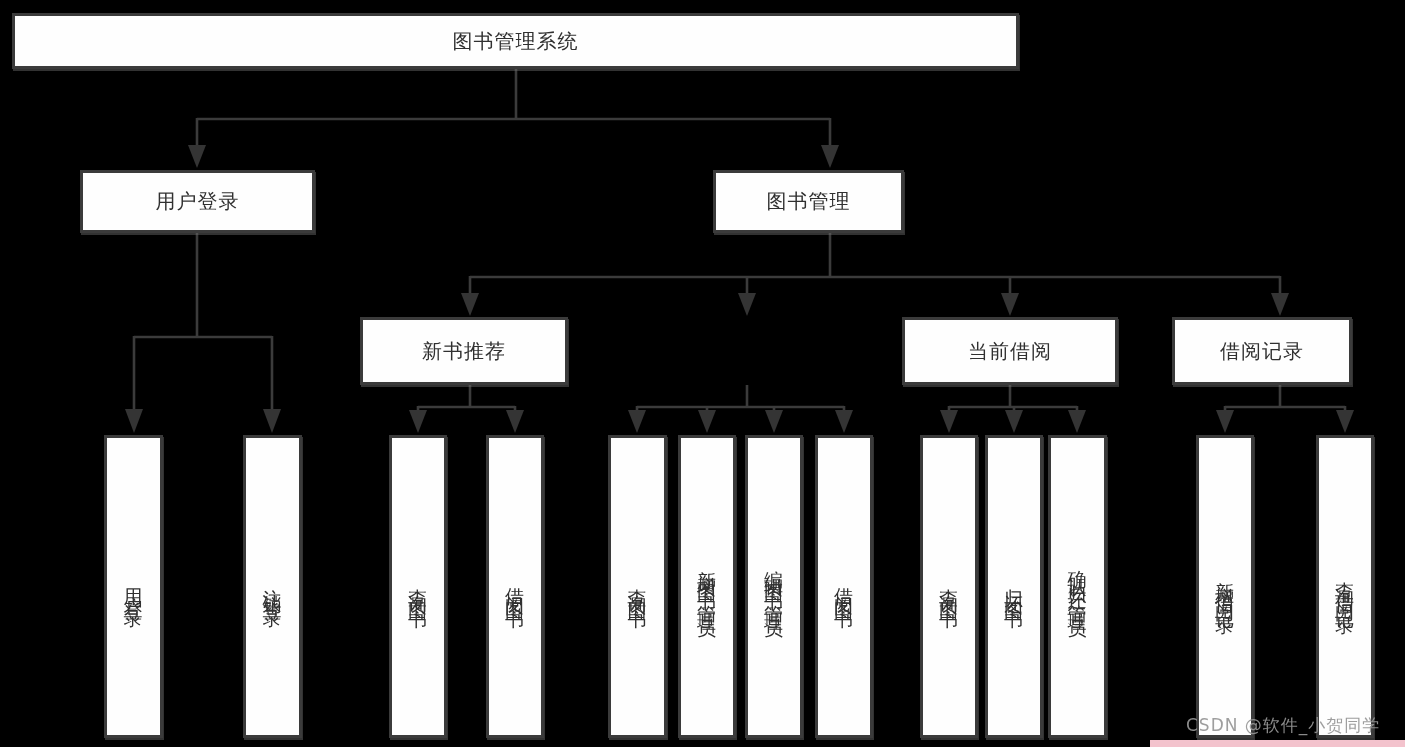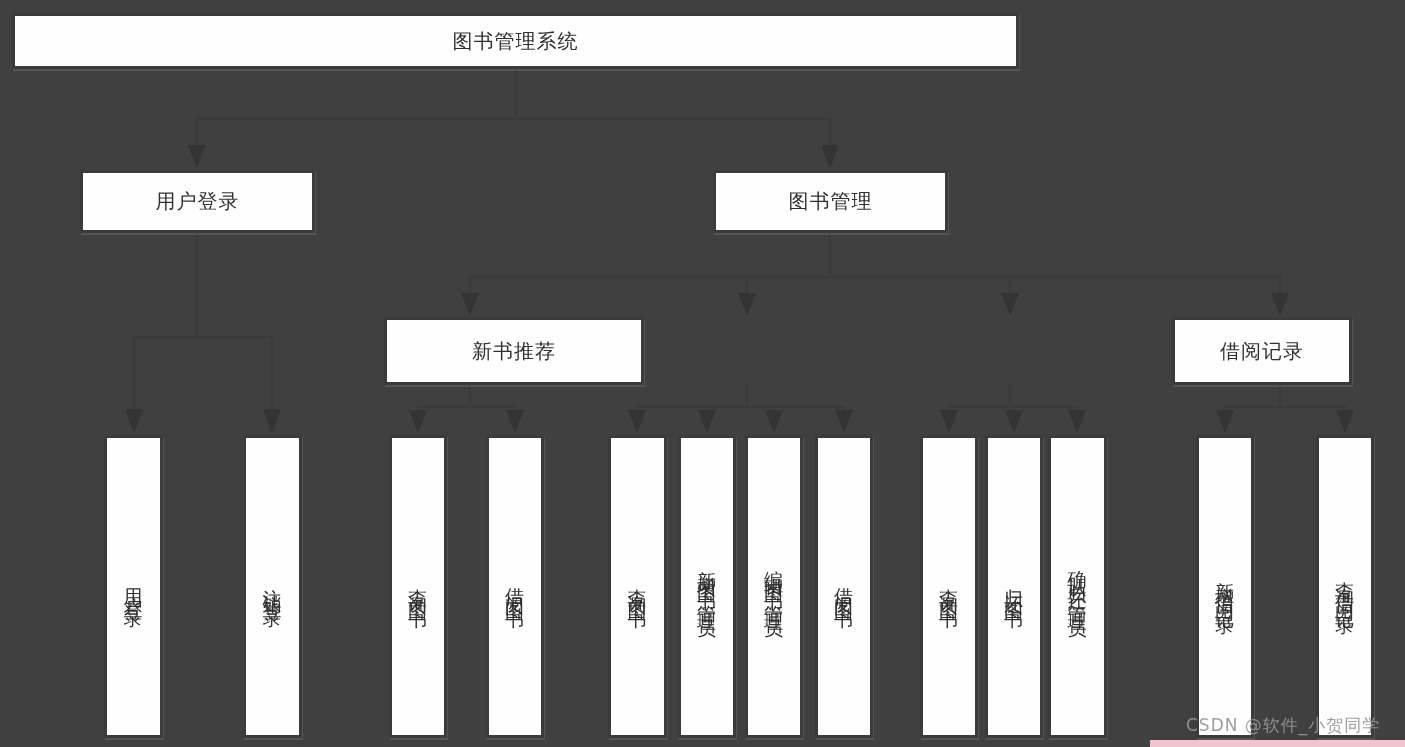--- a/index.html
+++ b/index.html
@@ -1,19 +1,19 @@
 <!DOCTYPE html>
 <html><head>
 <meta charset="utf-8">
 <style>
   html,body { margin:0; padding:0; background:#fff; }
   .canvas {
     position:relative;
     width:1405px; height:747px;
-    background:#404040;
+    background:#000000;
     font-family:"DejaVu Sans", sans-serif;
     overflow:hidden;
   }
   svg.wires { position:absolute; left:0; top:0; z-index:1; }
   .node {
     position:absolute;
     box-sizing:border-box;
     background:#fefefe;
     border:3px solid #3b3b3b;
     display:flex; align-items:center; justify-content:center;
@@ -27,23 +27,23 @@
     text-orientation:mixed;
     font-size:19px;
     letter-spacing:7px;
     line-height:1;
     white-space:nowrap;
   }
   
   .b-root   { left:12px;  top:13px;  width:1007px; height:56px; }
   
   .b-login  { left:80px;  top:170px; width:235px;  height:63px; }
-  .b-mgmt   { left:713px; top:170px; width:235px;  height:63px;text-align:center; }
+  .b-mgmt   { left:713px; top:170px; width:191px;  height:63px;text-align:center; }
   
-  .b-nb     { left:360px;  top:317px; width:260px; height:68px;margin-left:24px; }
+  .b-nb     { left:360px;  top:317px; width:208px; height:68px; }
   .b-bb     { left:637px;  top:317px; width:220px; height:68px; }
   .b-cb     { left:902px;  top:317px; width:216px; height:68px; }
   .b-br     { left:1172px; top:317px; width:180px; height:68px; }
   
   .leaf { top:435px; height:303px; }
   .b-l1  { left:104px;  width:59px; }
   .b-l2  { left:243px;  width:59px; }
   .b-l3  { left:389px;  width:58px; }
   .b-l4  { left:486px;  width:58px; }
   .b-l5  { left:608px;  width:59px; }
@@ -118,20 +118,23 @@
   <div class="node h-node b-login">
     <span>用户登录</span>
   </div>
   <div class="node h-node b-mgmt">
     <span>图书管理</span>
   </div>
 
   <div class="node h-node b-nb">
     <span>新书推荐</span>
   </div>
+  <div class="node h-node b-cb">
+    <span>当前借阅</span>
+  </div>
   <div class="node h-node b-br">
     <span>借阅记录</span>
   </div>
 
   <div class="node v-node leaf b-l1">
     <span>用户登录</span>
   </div>
   <div class="node v-node leaf b-l2">
     <span>注销登录</span>
   </div>

